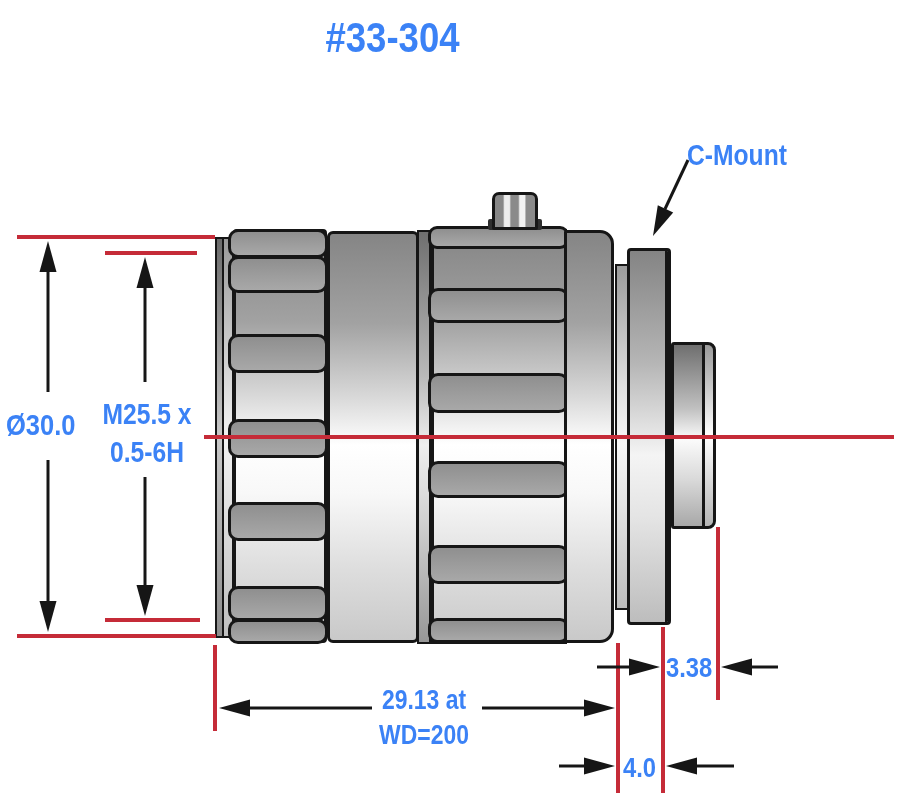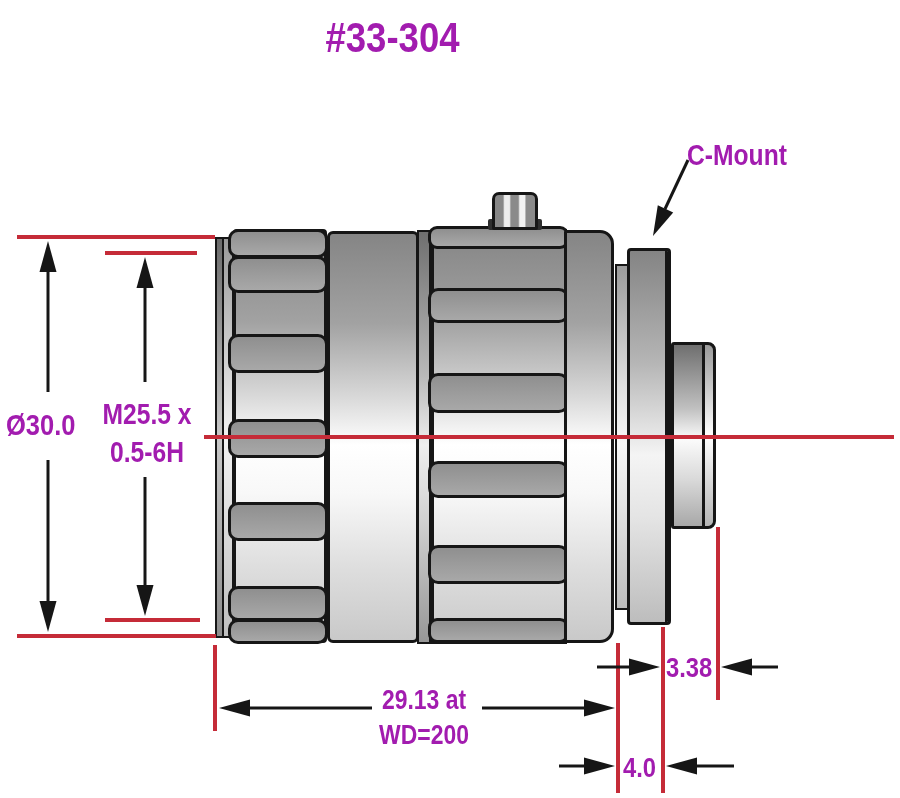--- a/index.html
+++ b/index.html
@@ -1,18 +1,18 @@
 <!DOCTYPE html>
 <html><head>
 <meta charset="utf-8">
 <style>
   html,body{margin:0;padding:0;background:#ffffff;}
   #canvas{
     position:relative;width:900px;height:798px;background:#ffffff;overflow:hidden;
-    font-family:"Liberation Sans",sans-serif;color:#a21caf;
+    font-family:"Liberation Sans",sans-serif;color:#3b82f6;
   }
   
   .part{position:absolute;box-sizing:border-box;border:3px solid #161616;}
   .thin{border-width:2px;}
   .grad-main{background:linear-gradient(180deg,#858585 0%,#a2a2a2 22%,#d8d8d8 40%,#ffffff 52%,#f8f8f8 64%,#dedede 82%,#c9c9c9 100%);}
   .grad-dark{background:linear-gradient(180deg,#6f6f6f 0%,#b9b9b9 35%,#eeeeee 52%,#d2d2d2 70%,#979797 100%);}
   .grad-lite{background:linear-gradient(180deg,#9c9c9c 0%,#dfdfdf 35%,#f7f7f7 52%,#e3e3e3 70%,#bdbdbd 100%);}
   .bump{
     position:absolute;box-sizing:border-box;border:3px solid #161616;border-radius:10px;
     background:linear-gradient(180deg,#8f8f8f 0%,#9d9d9d 55%,#a8a8a8 100%);

